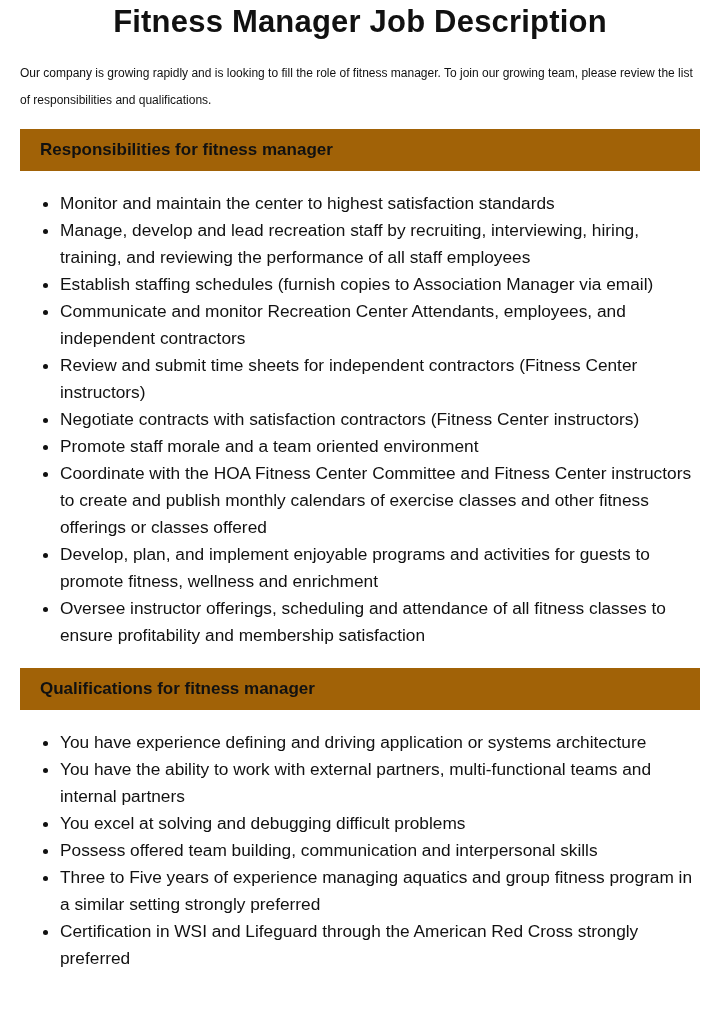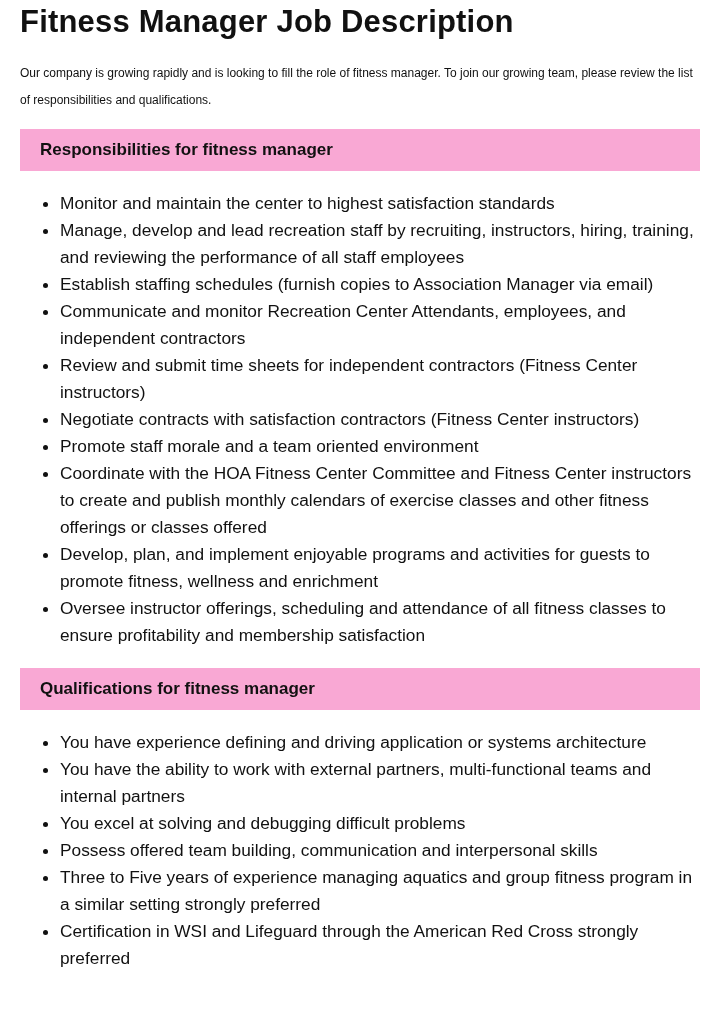--- a/index.html
+++ b/index.html
@@ -9,33 +9,33 @@
     overflow: hidden;
     font-family: "Liberation Sans", sans-serif;
     color: #111111;
   }
   .page { padding: 0 20px; }
   h1 {
     margin: 0;
     padding-top: 2px;
     height: 44px;
     line-height: 40px;
-    text-align: left;
+    text-align: center;
     font-size: 31px;
     font-weight: bold;
     letter-spacing: 0.2px;
   }
   .intro {
     margin: 14px 0 0 0;
     font-size: 12px;
     line-height: 27px;
   }
   .section-header {
     margin-top: 15px;
-    background: #f9a8d4;
+    background: #a16207;
     height: 42px;
     line-height: 42px;
     padding-left: 20px;
     font-size: 17px;
     font-weight: bold;
   }
   ul {
     margin: 19px 0 0 0;
     padding-left: 40px;
     font-size: 17.3px;
@@ -48,21 +48,21 @@
 </head>
 <body>
 
 <div class="page">
   <h1>Fitness Manager Job Description</h1>
   <p class="intro">Our company is growing rapidly and is looking to fill the role of fitness manager. To join our growing team, please review the list of responsibilities and qualifications.</p>
 
   <div class="section-header">Responsibilities for fitness manager</div>
   <ul class="resp">
     <li>Monitor and maintain the center to highest satisfaction standards</li>
-    <li>Manage, develop and lead recreation staff by recruiting, instructors, hiring, training, and reviewing the performance of all staff employees</li>
+    <li>Manage, develop and lead recreation staff by recruiting, interviewing, hiring, training, and reviewing the performance of all staff employees</li>
     <li>Establish staffing schedules (furnish copies to Association Manager via email)</li>
     <li>Communicate and monitor Recreation Center Attendants, employees, and independent contractors</li>
     <li>Review and submit time sheets for independent contractors (Fitness Center instructors)</li>
     <li>Negotiate contracts with satisfaction contractors (Fitness Center instructors)</li>
     <li>Promote staff morale and a team oriented environment</li>
     <li>Coordinate with the HOA Fitness Center Committee and Fitness Center instructors to create and publish monthly calendars of exercise classes and other fitness offerings or classes offered</li>
     <li>Develop, plan, and implement enjoyable programs and activities for guests to promote fitness, wellness and enrichment</li>
     <li>Oversee instructor offerings, scheduling and attendance of all fitness classes to ensure profitability and membership satisfaction</li>
   </ul>
 

